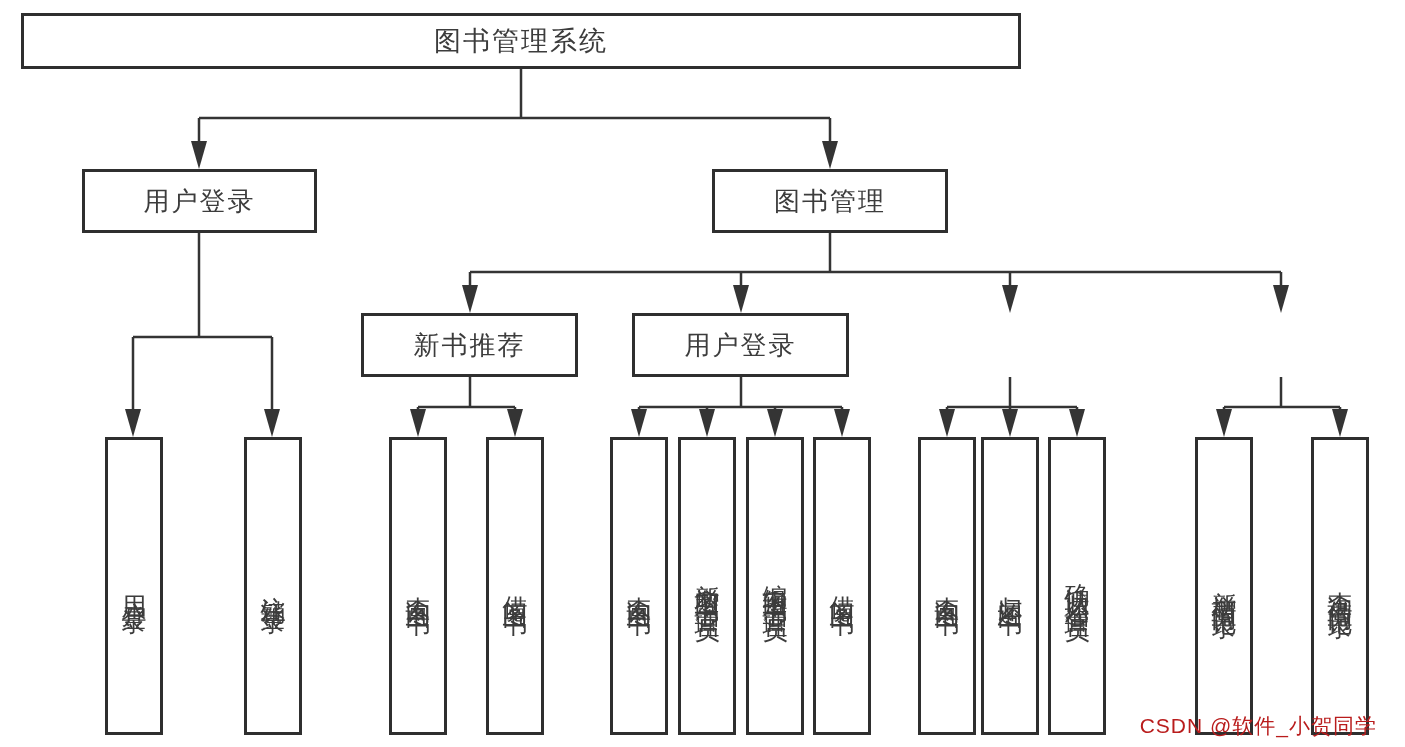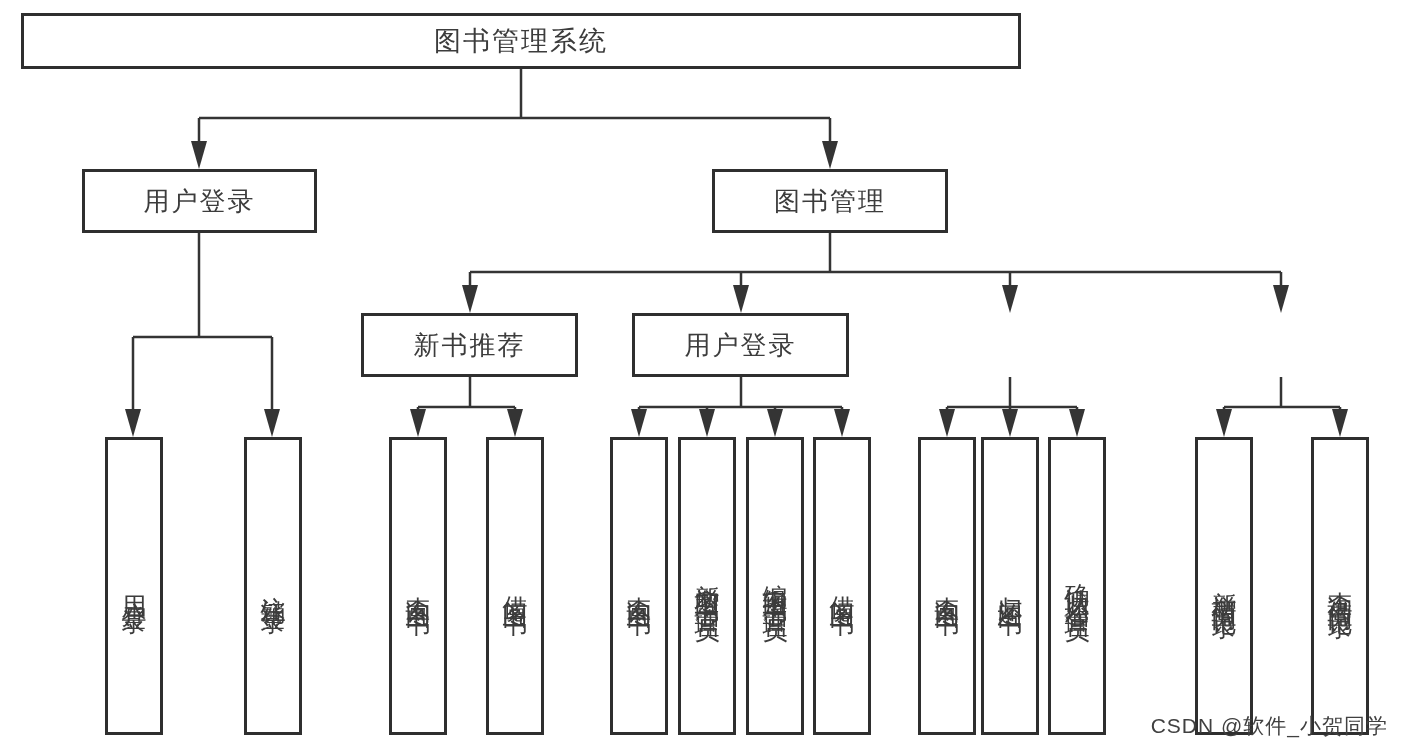--- a/index.html
+++ b/index.html
@@ -36,24 +36,24 @@
     writing-mode: vertical-lr;
     text-orientation: mixed;
     font-size: 25px;
     letter-spacing: 5px;
     line-height: 1;
     white-space: nowrap;
   }
   .watermark {
     position: absolute;
     top: 712px;
-    right: 17px;
+    right: 28px;
     font-size: 21px;
     letter-spacing: 1px;
-    color: #404040;
+    color: #b91c1c;
     white-space: nowrap;
     z-index: 5;
   }
 </style>
 </head>
 <body>
 
 <div class="canvas">
 
   <svg class="connectors" viewBox="0 0 1405 747" xmlns="http://www.w3.org/2000/svg">

